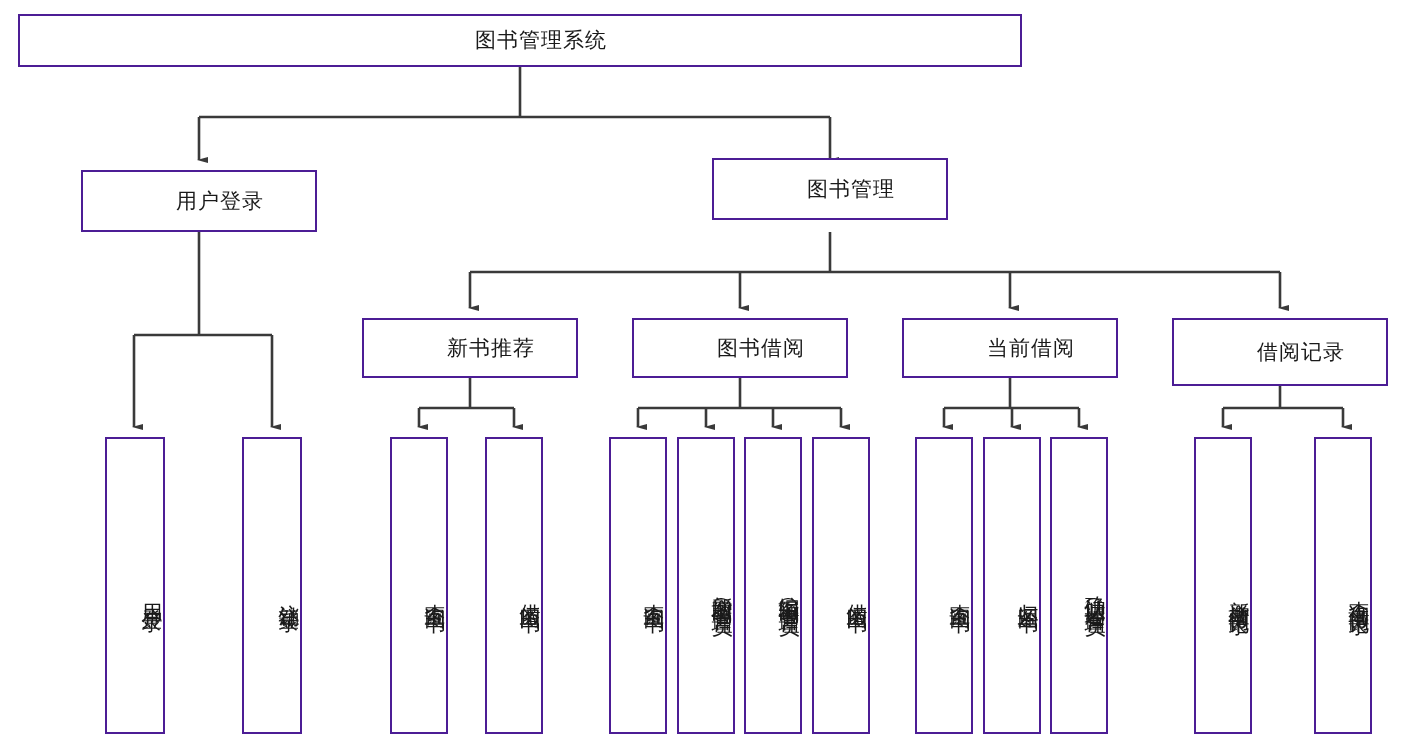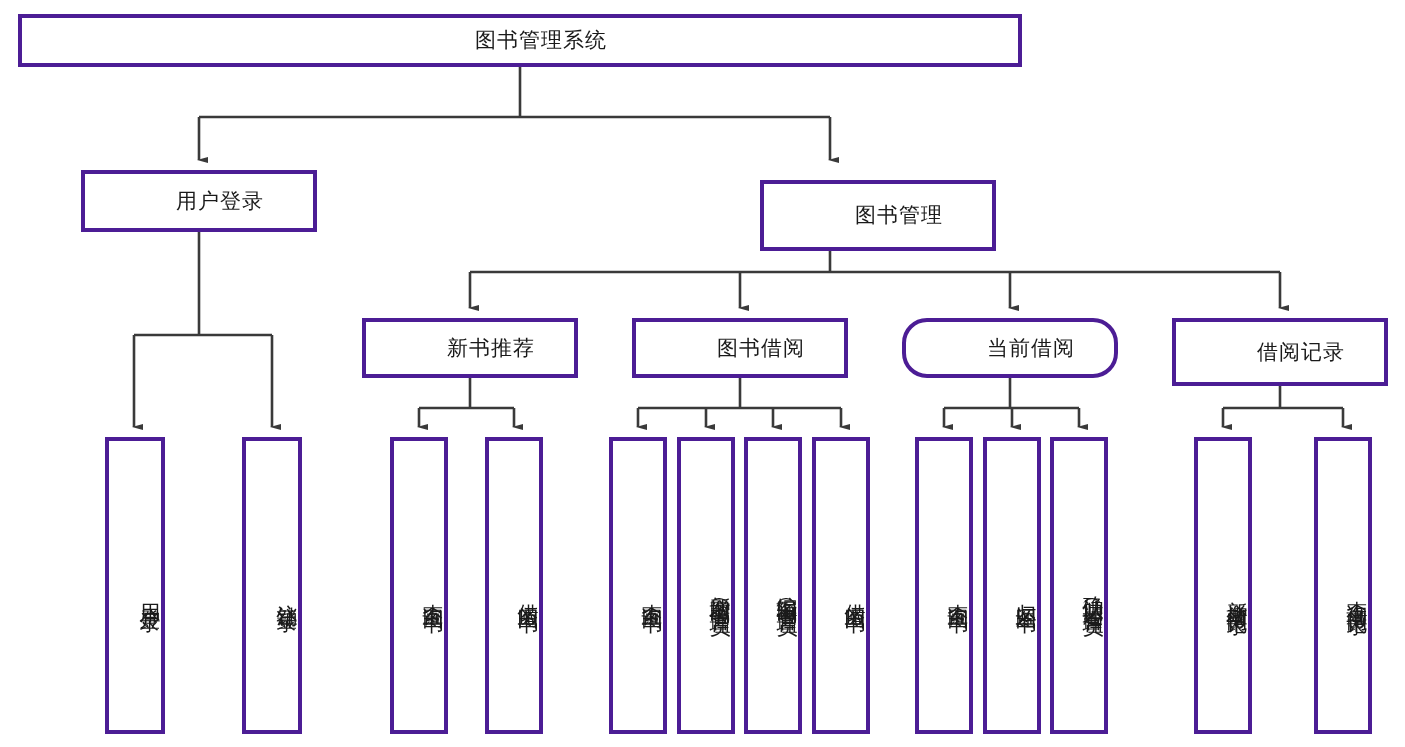--- a/index.html
+++ b/index.html
@@ -16,21 +16,21 @@
   }
   svg#wires{
     position:absolute;
     left:0;top:0;
     width:1405px;height:747px;
     pointer-events:none;
   }
   .node{
     position:absolute;
     box-sizing:border-box;
-    border:4px solid #4c1d95;
+    border:2px solid #4c1d95;
     background:#ffffff;
     display:flex;
     align-items:center;
     justify-content:center;
     color:#1a1a1a;
     text-align:left;
     line-height:1.08;
     padding-left:42px;
   }
   .node.h{
@@ -121,31 +121,31 @@
     </g>
   </svg>
 
   <div class="node root" style="left:18px;top:14px;width:1004px;height:53px;">
     <span>图书管理系统</span>
   </div>
 
   <div class="node h" style="left:81px;top:170px;width:236px;height:62px;">
     <span>用户登录</span>
   </div>
-  <div class="node h" style="left:712px;top:180px;width:236px;height:71px;margin-left:48px;">
+  <div class="node h" style="left:712px;top:158px;width:236px;height:62px;">
     <span>图书管理</span>
   </div>
 
   <div class="node h" style="left:362px;top:318px;width:216px;height:60px;">
     <span>新书推荐</span>
   </div>
   <div class="node h" style="left:632px;top:318px;width:216px;height:60px;">
     <span>图书借阅</span>
   </div>
-  <div class="node h" style="left:902px;top:318px;width:216px;height:60px;border-radius:25px;">
+  <div class="node h" style="left:902px;top:318px;width:216px;height:60px;">
     <span>当前借阅</span>
   </div>
   <div class="node h" style="left:1172px;top:318px;width:216px;height:68px;">
     <span>借阅记录</span>
   </div>
 
   <div class="node v" style="left:105px;top:437px;width:60px;height:297px;">
     <span>用户登录</span>
   </div>
   <div class="node v" style="left:242px;top:437px;width:60px;height:297px;">

